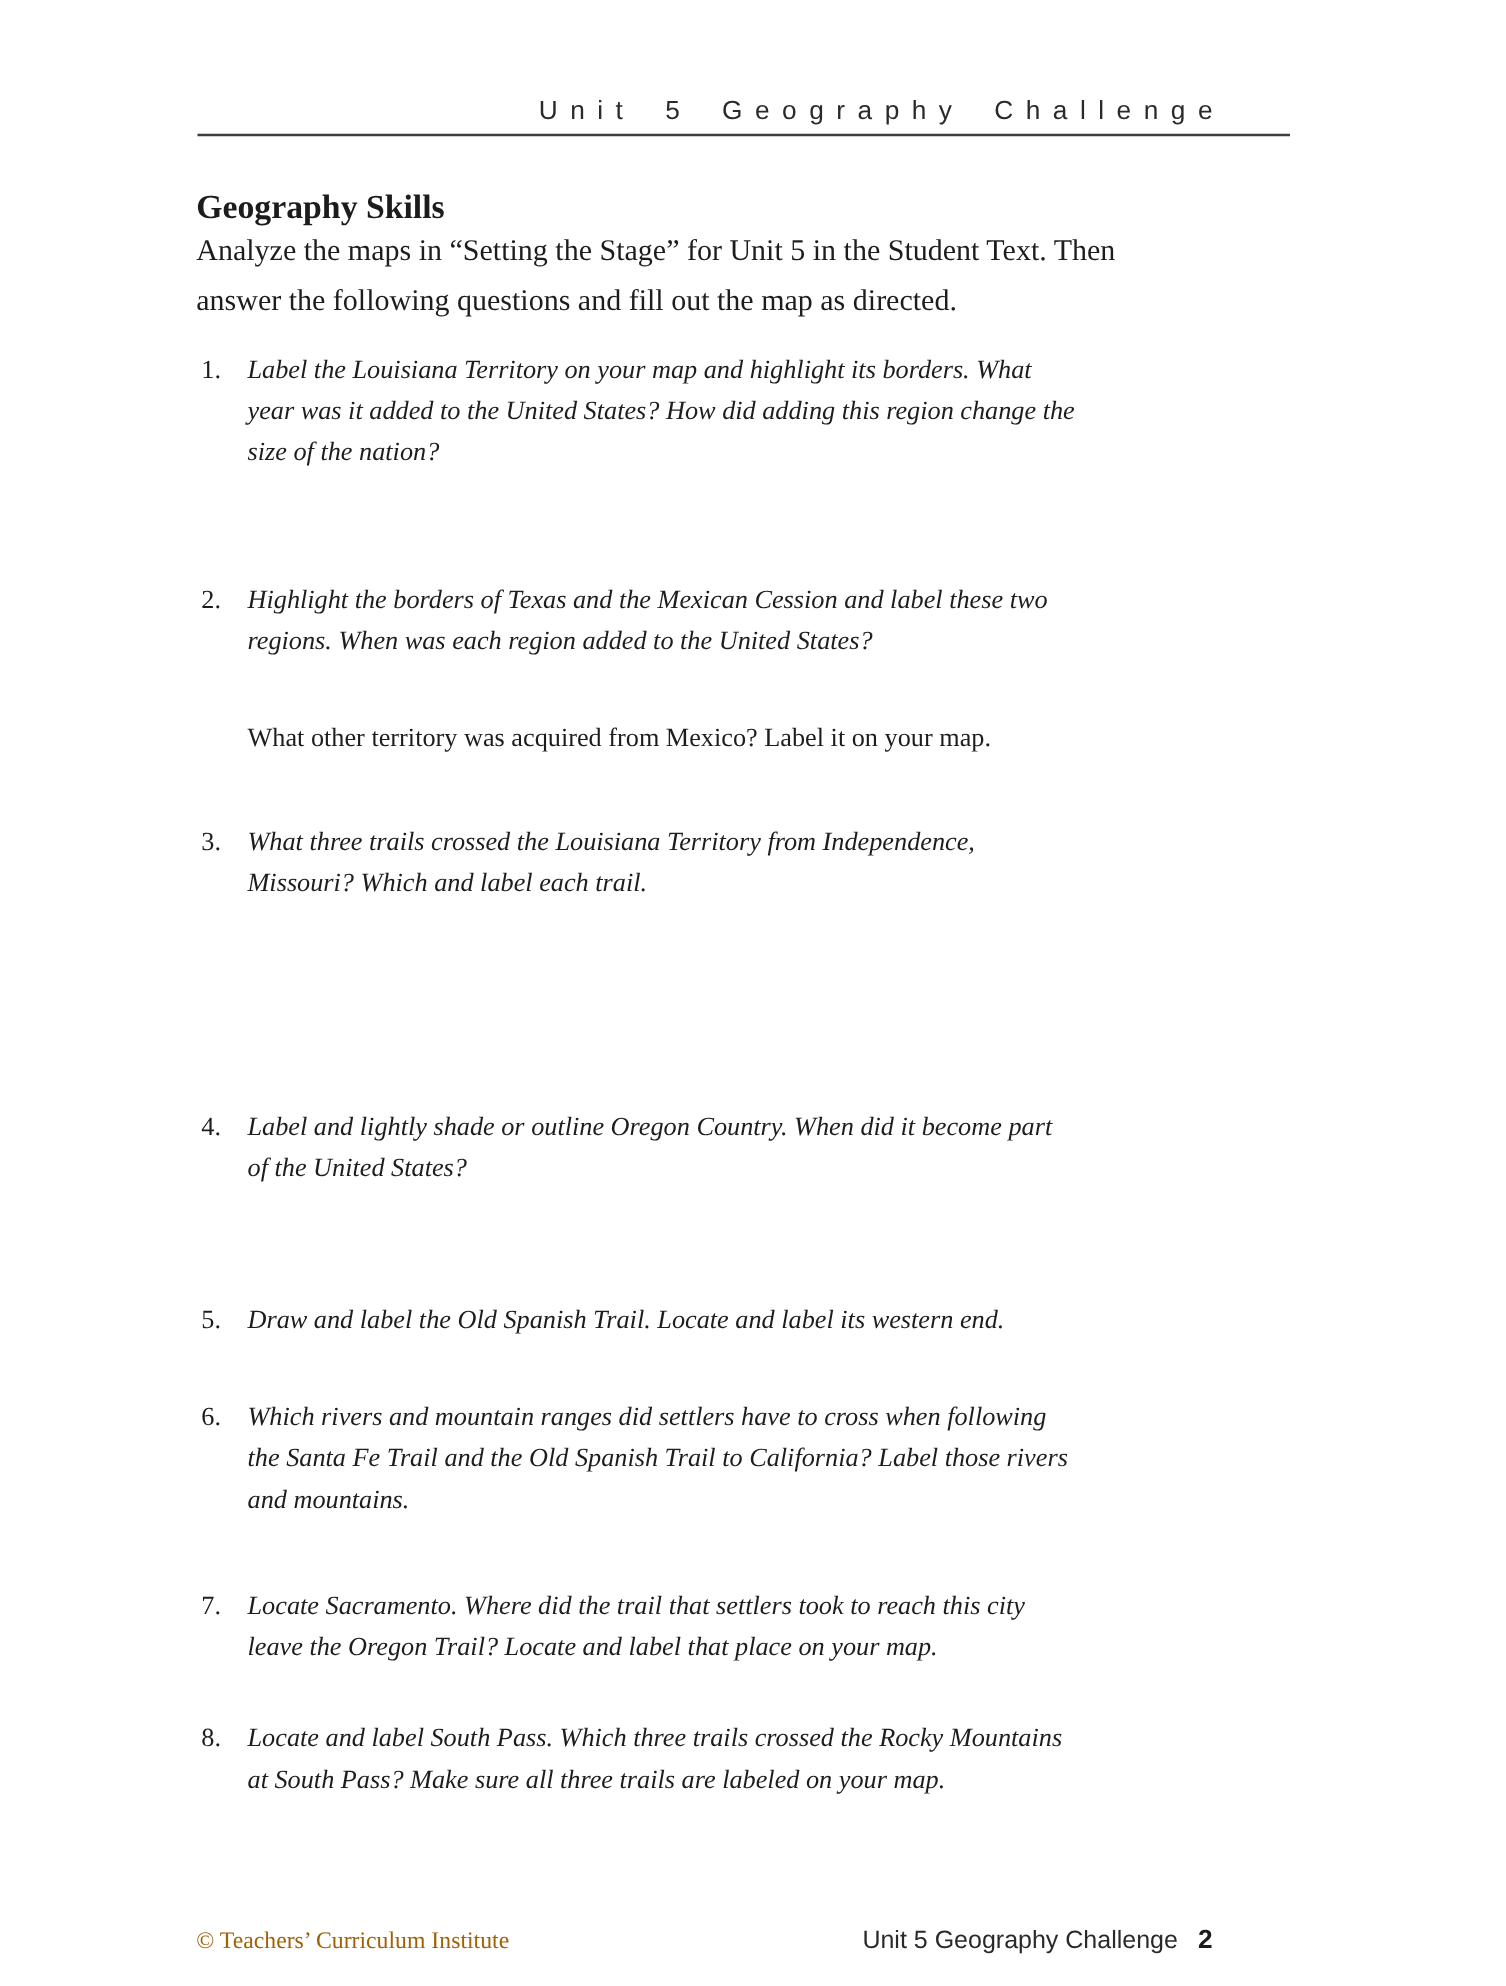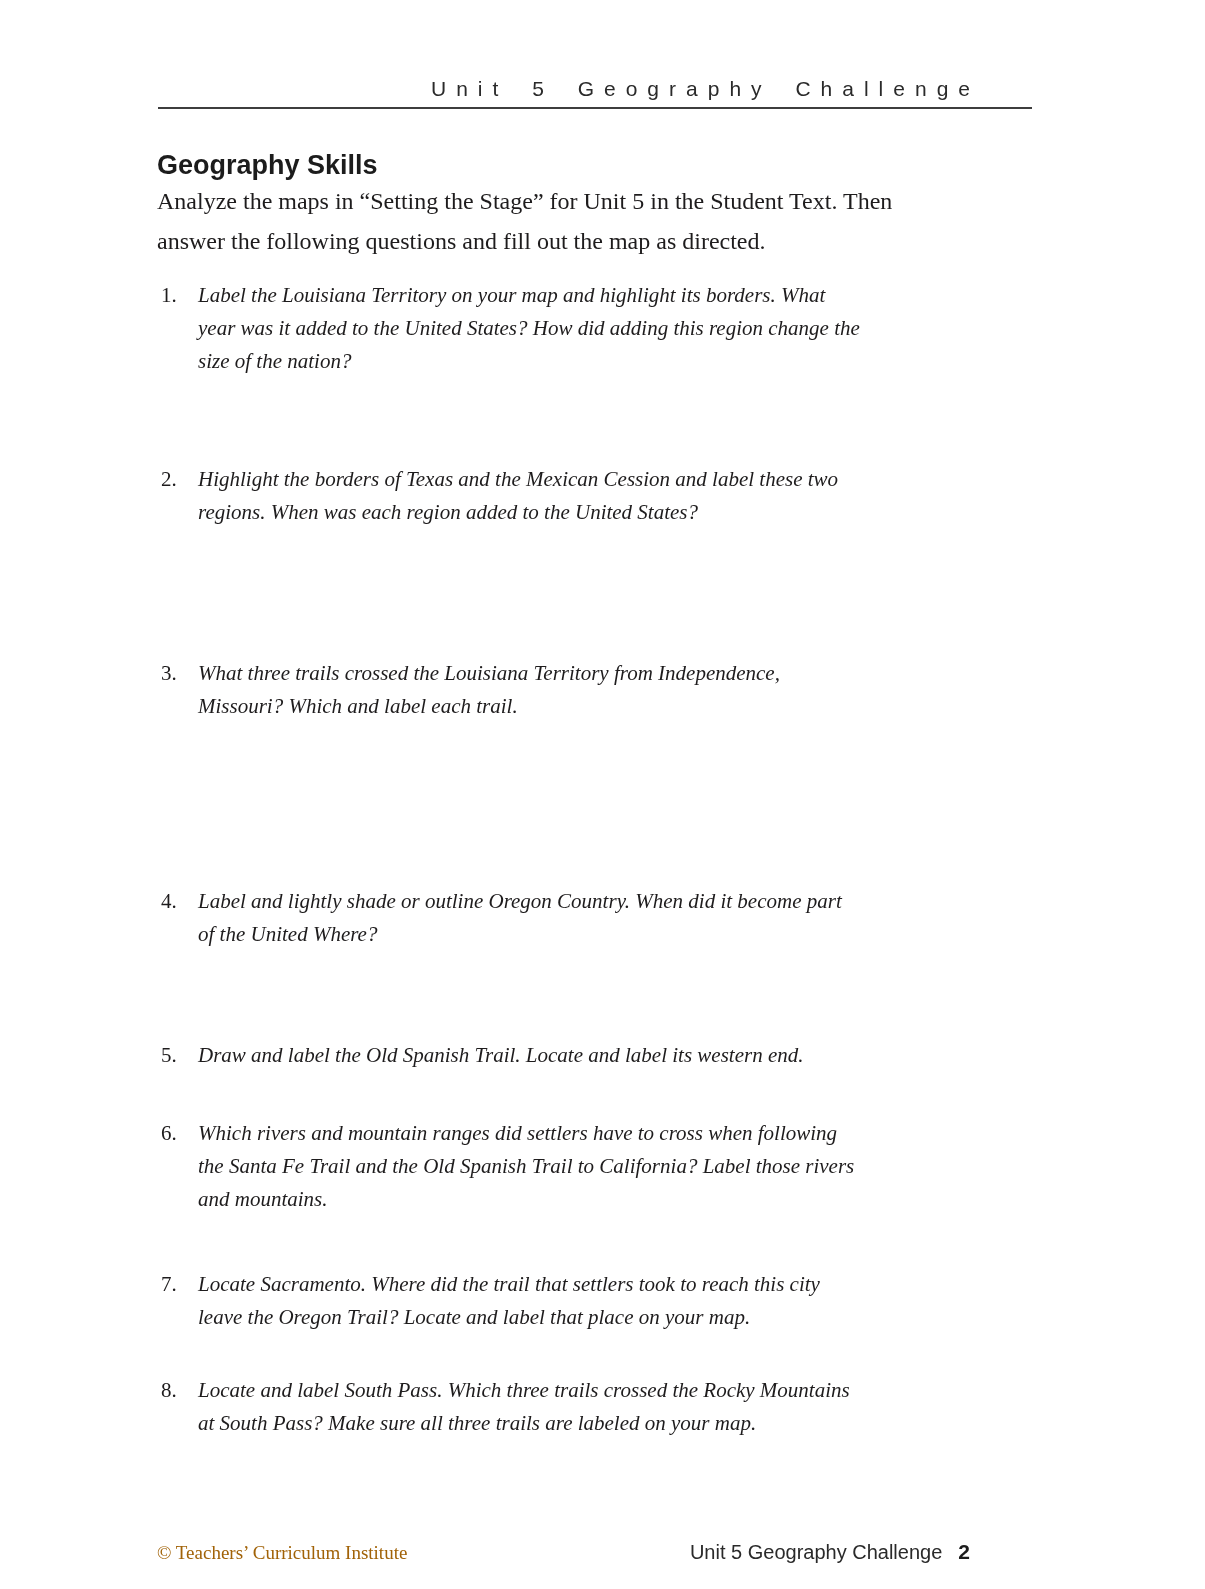--- a/index.html
+++ b/index.html
@@ -32,21 +32,21 @@
     top: 107px;
     width: 985px;
     height: 2px;
     background: #3d3d3d;
   }
   .heading {
     position: absolute;
     left: 157px;
     top: 150px;
     margin: 0;
-    font-family: Liberation Sans, sans-serif;
+    font-family: Liberation Serif, serif;
     font-size: 27px;
     font-weight: 700;
     color: #1c1c1c;
   }
   .intro {
     position: absolute;
     left: 157px;
     top: 181px;
     margin: 0;
     font-family: "Liberation Serif", serif;
@@ -139,32 +139,33 @@
 year was it added to the United States? How did adding this region change the
 size of the nation?</span>
   </div>
 
   <div class="question pos-q2">
     <span class="qnum">2.</span>
     <span class="qtext">Highlight the borders of Texas and the Mexican Cession and label these two
 regions. When was each region added to the United States?</span>
   </div>
 
+  <div class="subq pos-q2b">What other territory was acquired from Mexico? Label it on your map.</div>
 
   <div class="question pos-q3">
     <span class="qnum">3.</span>
     <span class="qtext">What three trails crossed the Louisiana Territory from Independence,
 Missouri? Which and label each trail.</span>
   </div>
 
 
   <div class="question pos-q4">
     <span class="qnum">4.</span>
     <span class="qtext">Label and lightly shade or outline Oregon Country. When did it become part
-of the United Where?</span>
+of the United States?</span>
   </div>
 
   <div class="question pos-q5">
     <span class="qnum">5.</span>
     <span class="qtext">Draw and label the Old Spanish Trail. Locate and label its western end.</span>
   </div>
 
   <div class="question pos-q6">
     <span class="qnum">6.</span>
     <span class="qtext">Which rivers and mountain ranges did settlers have to cross when following

